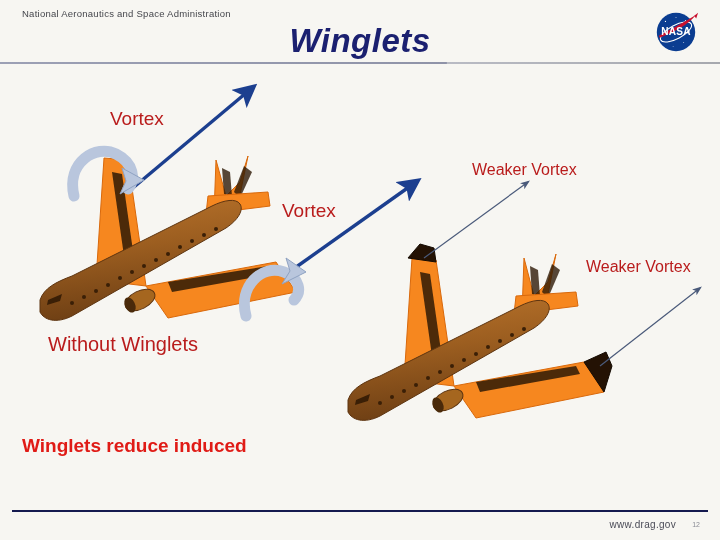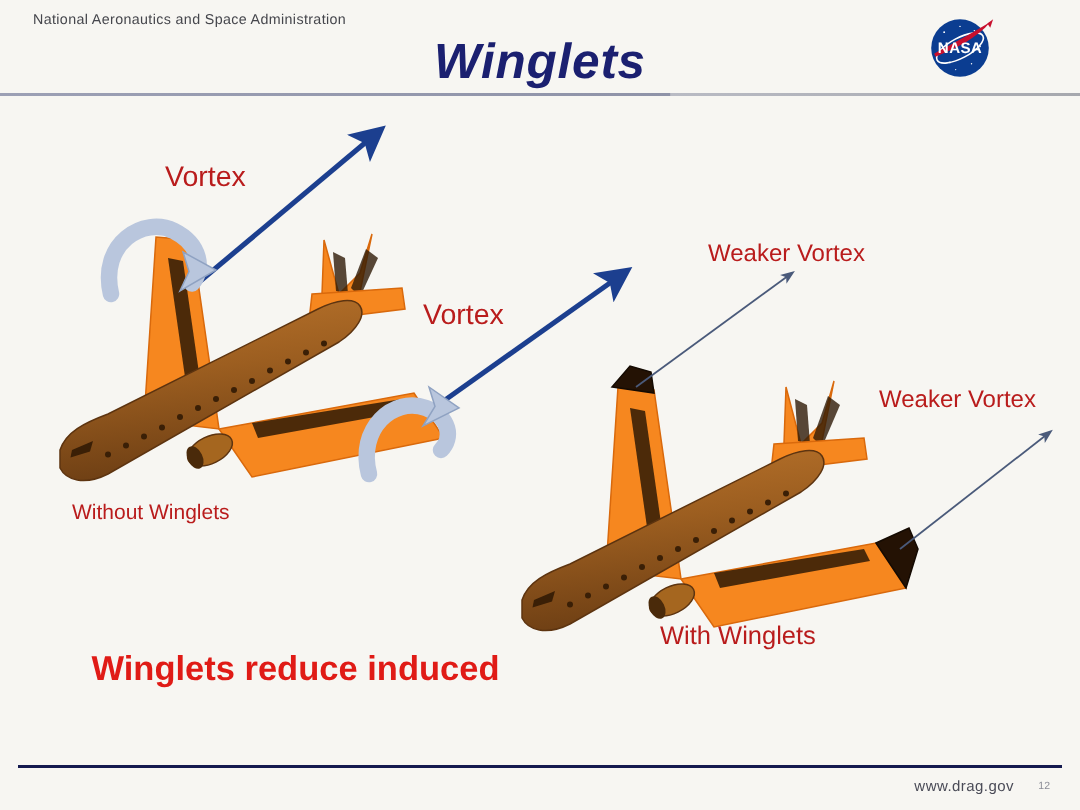--- a/index.html
+++ b/index.html
@@ -41,21 +41,21 @@
     position: absolute;
     left: 0;
     top: 62px;
     width: 720px;
     height: 2px;
     background: linear-gradient(to right, #9ca0b5 0%, #8f93a8 62%, #b9bbc4 62.1%, #a6a8ae 100%);
   }
   
   #nasa-logo {
     position: absolute;
-    left: 616px;
+    left: 652px;
     top: 8px;
     width: 48px;
     height: 48px;
   }
   
   #footer-rule {
     position: absolute;
     left: 12px;
     top: 510px;
     width: 696px;
@@ -81,31 +81,31 @@
   .fig-label {
     position: absolute;
     font-weight: normal;
     color: #b91c1c;
     white-space: nowrap;
   }
   #label-vortex-1 { left: 110px; top: 108px; font-size: 19px; }
   #label-vortex-2 { left: 282px; top: 200px; font-size: 19px; }
   #label-weaker-vortex-1 { left: 472px; top: 161px; font-size: 16px; }
   #label-weaker-vortex-2 { left: 586px; top: 258px; font-size: 16px; }
-  #label-without-winglets { left: 48px; top: 333px; font-size: 14px; text-align: center; }
+  #label-without-winglets { left: 48px; top: 333px; font-size: 20px; text-align: center; }
   #label-with-winglets { left: 440px; top: 414px; font-size: 17px; }
   
   #caption {
     position: absolute;
     left: 22px;
     top: 430px;
     width: 350px;
-    text-align: center;
+    text-align: left;
     color: #e01b16;
-    font-size: 23px;
+    font-size: 19px;
     font-weight: bold;
     line-height: 31px;
   }
   #caption .cap-line { display: block; }
   svg { display: block; }
   #figure-layer {
     position: absolute;
     left: 0;
     top: 0;
     width: 720px;
@@ -269,21 +269,20 @@
   <div class="fig-label" id="label-vortex-1">Vortex</div>
 
   <div class="fig-label" id="label-vortex-2">Vortex</div>
 
   <div class="fig-label" id="label-weaker-vortex-1">Weaker Vortex</div>
 
   <div class="fig-label" id="label-weaker-vortex-2">Weaker Vortex</div>
 
   <div class="fig-label" id="label-without-winglets">Without Winglets</div>
 
-  <div class="fig-label" id="label-with-winglets">With Winglets</div>
 
   <div id="caption">
     <span class="cap-line">Winglets  reduce induced</span>
   </div>
 
   <div id="footer-rule"></div>
   <div id="footer-url">www.drag.gov</div>
   <div id="page-number">12</div>
 
 </div>

